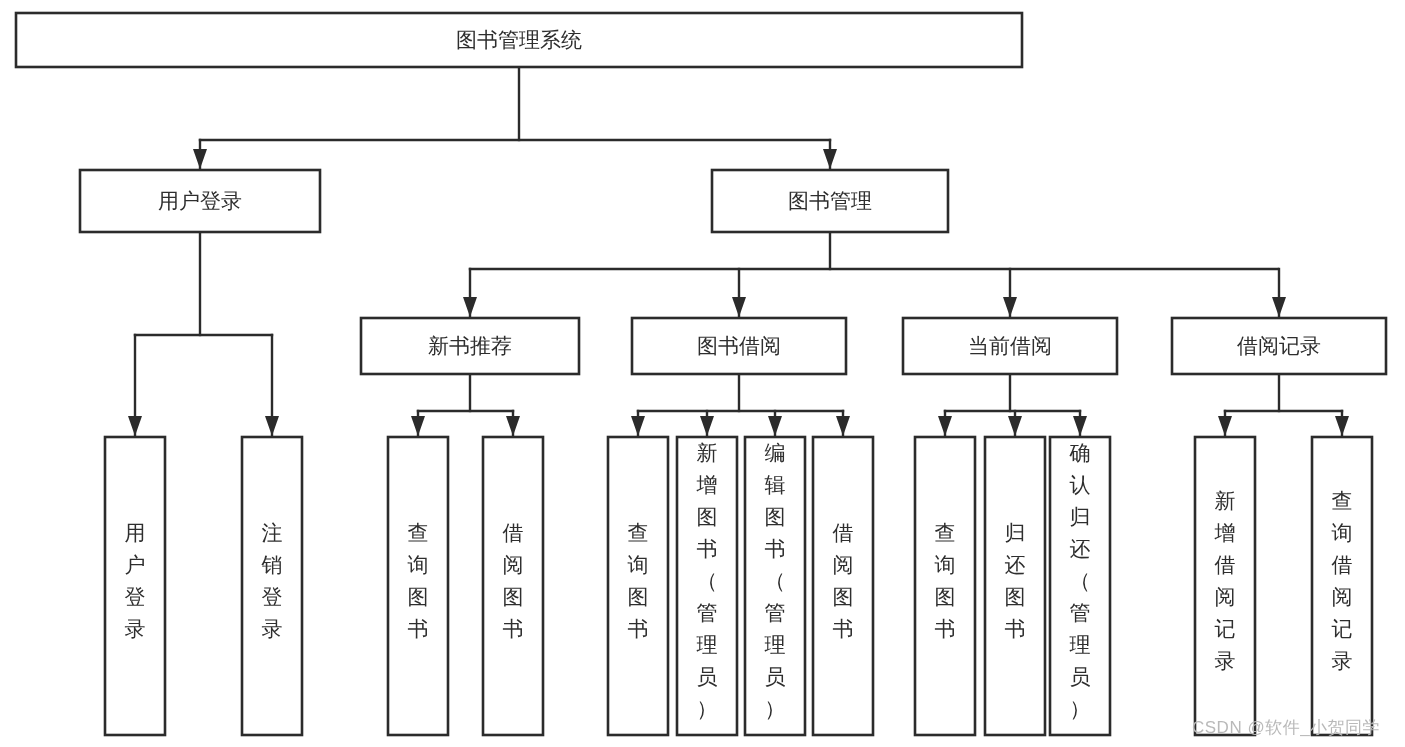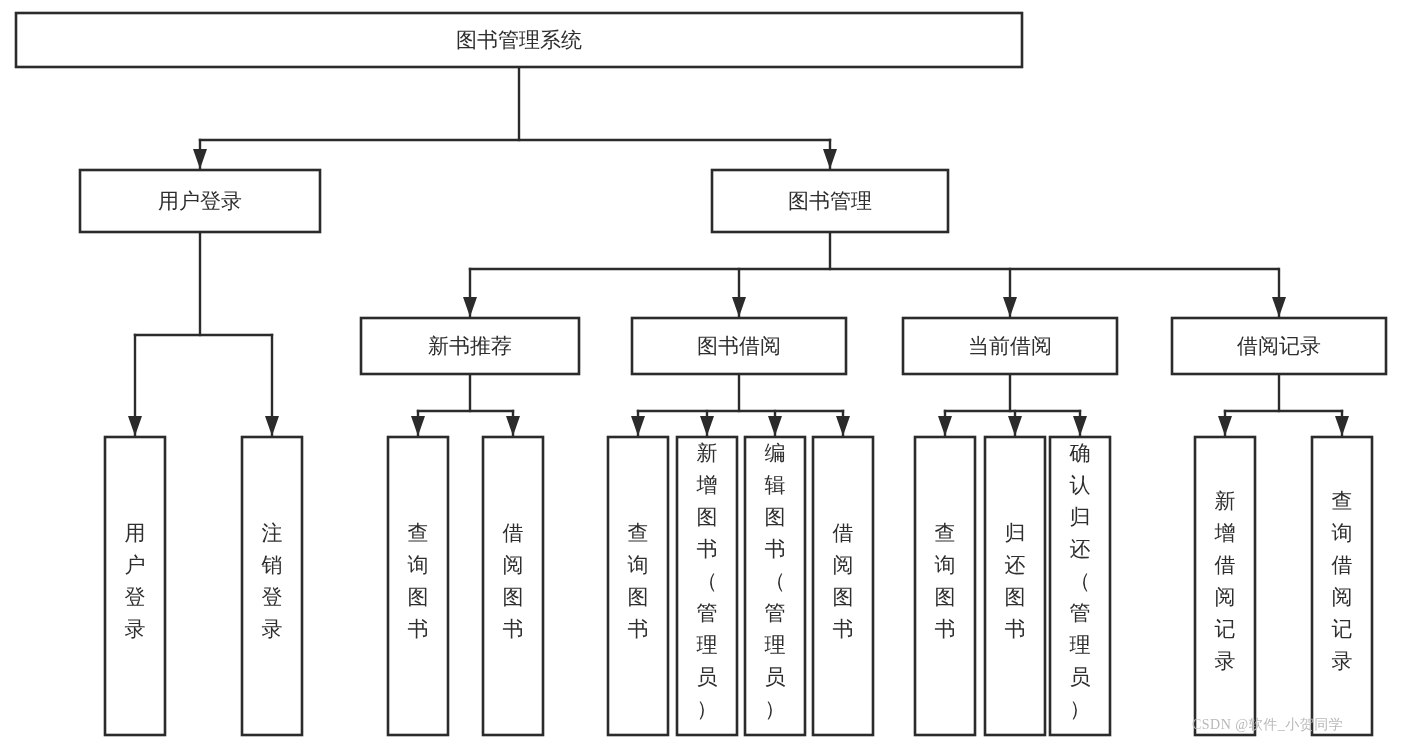--- a/index.html
+++ b/index.html
@@ -52,22 +52,22 @@
   }
   .node-label-vertical {
     fill: #2e2e2e;
     font-family: "DejaVu Sans", "Liberation Sans", sans-serif;
     font-size: 21px;
     text-anchor: middle;
   }
   .watermark-text {
     position: absolute;
     color: #b9b9b9;
-    font-family: Liberation Serif, serif;
-    font-size: 14px;
+    font-family: Liberation Sans, sans-serif;
+    font-size: 17px;
     white-space: nowrap;
     letter-spacing: 0.5px;
     pointer-events: none;
   }
 </style>
 </head>
 <body>
 
 <div id="diagram-root">
   <svg id="chart-svg" viewBox="0 0 1405 747">

